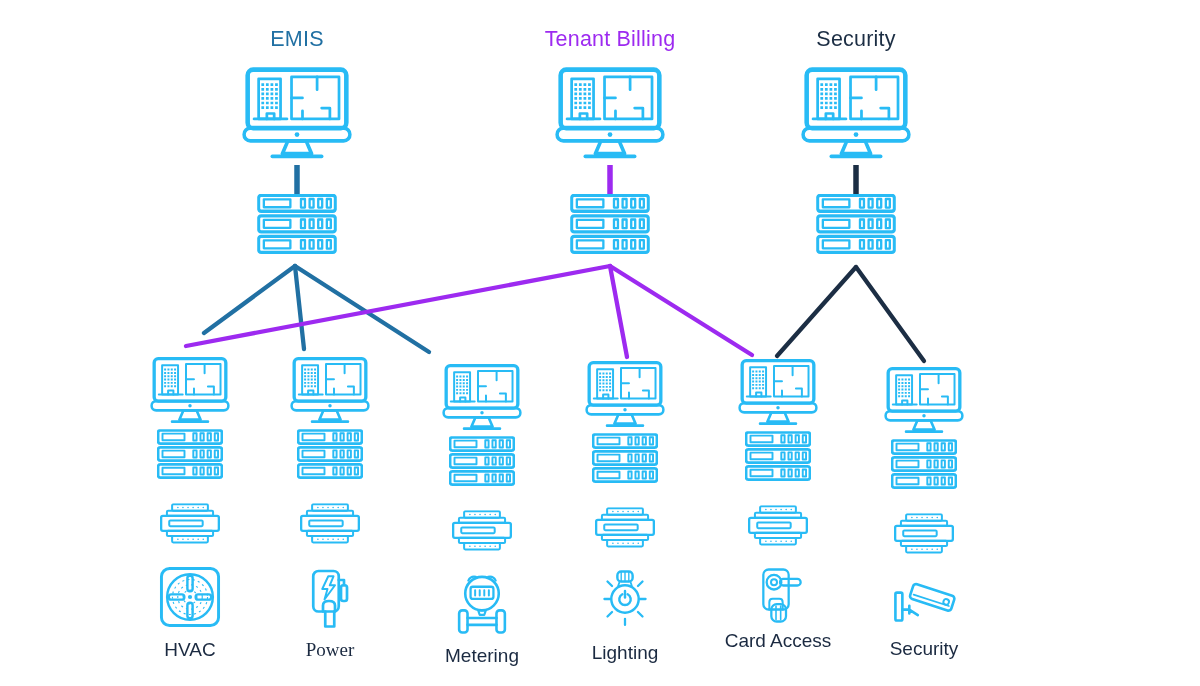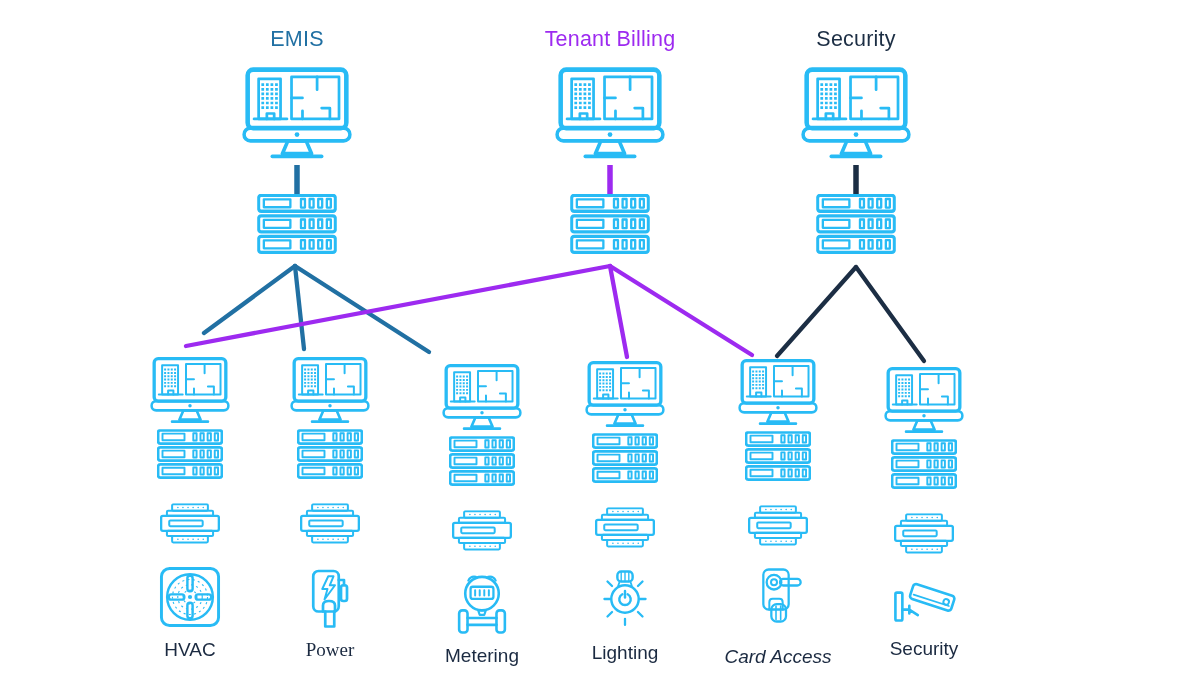--- a/index.html
+++ b/index.html
@@ -286,21 +286,21 @@
       </svg>
     <svg class="icon srv" viewBox="0 0 120 92" width="66" height="51">
         <use href="#sym-server"></use>
       </svg>
     <svg class="icon gwy" viewBox="0 0 104 74" width="60" height="43">
         <use href="#sym-controller"></use>
       </svg>
     <svg class="icon dev" viewBox="0 0 84 88" width="56" height="59" style="margin-top:18px;">
         <use href="#sym-lock"></use>
       </svg>
-    <div class="sub-label" style="margin-top:20px;font-style:italic;">Card Access</div>
+    <div class="sub-label" style="margin-top:4px;">Card Access</div>
   </div>
 
   <div class="col" style="left:882px;top:366px;">
     <svg class="icon" viewBox="0 0 120 104" width="80" height="69">
         <use href="#sym-monitor"></use>
       </svg>
     <svg class="icon srv" viewBox="0 0 120 92" width="66" height="51">
         <use href="#sym-server"></use>
       </svg>
     <svg class="icon gwy" viewBox="0 0 104 74" width="60" height="43">

